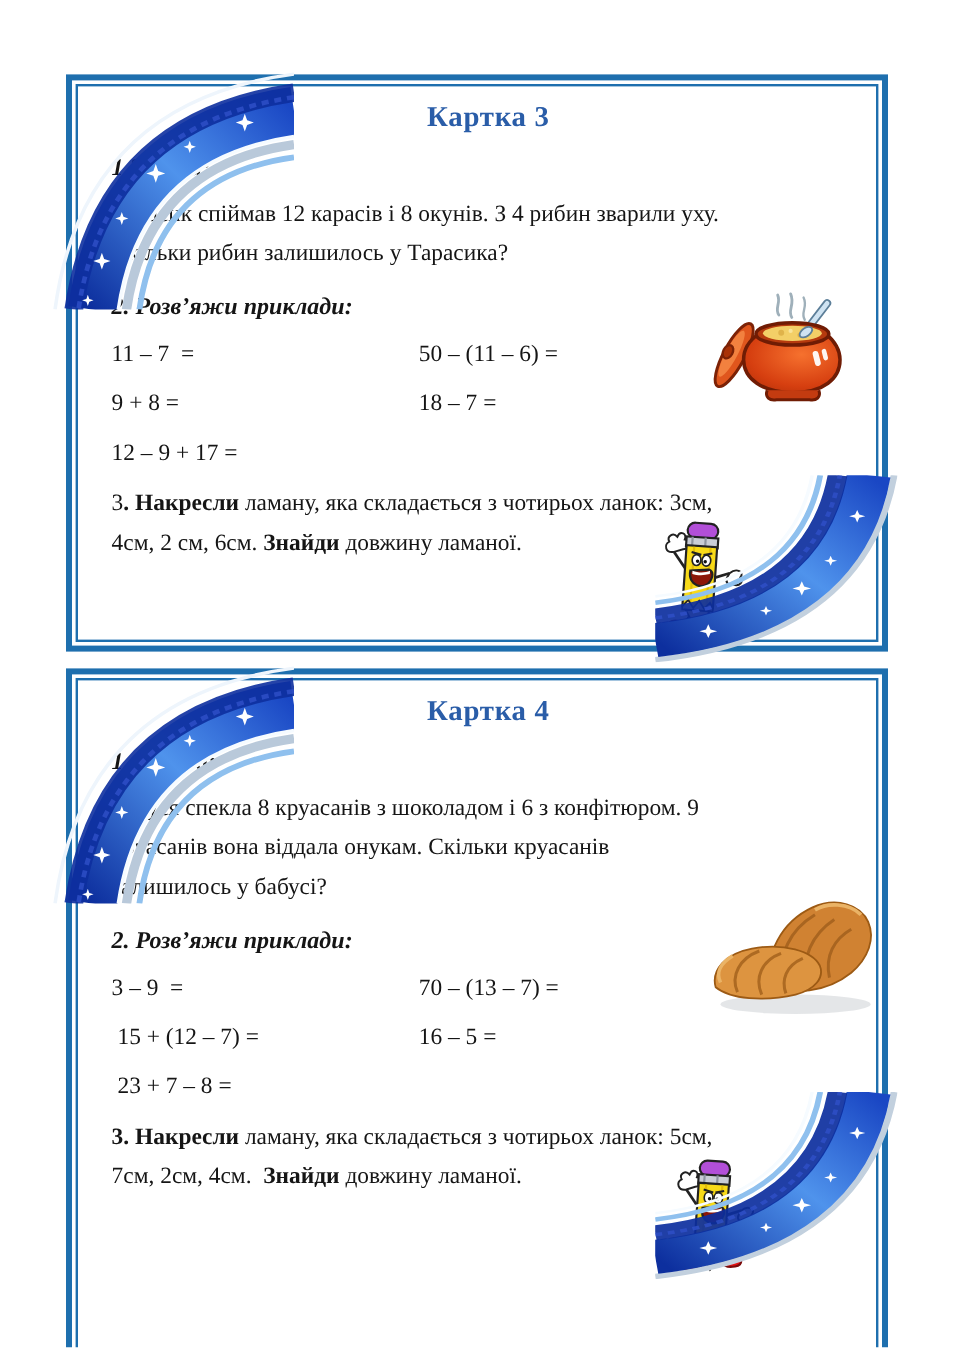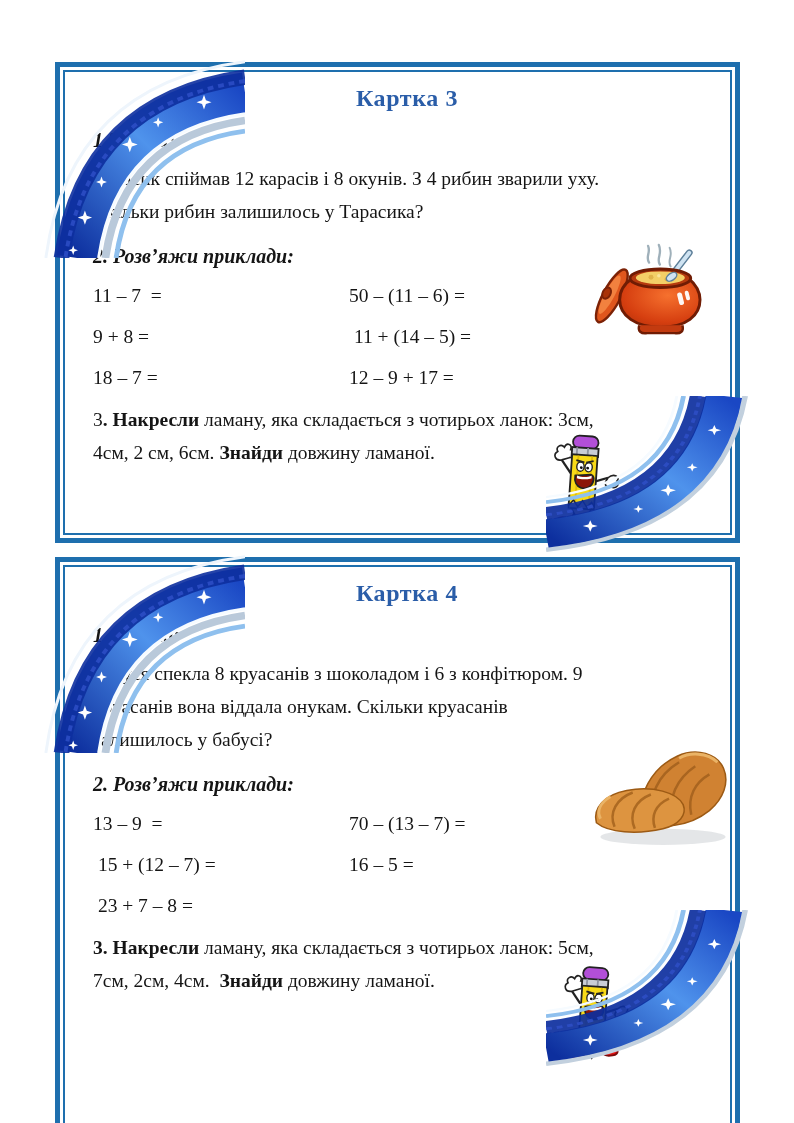--- a/index.html
+++ b/index.html
@@ -196,21 +196,20 @@
     <div class="content">
       <h2 class="card-title">Картка 3</h2>
       <p class="tlabel">1.Задача:</p>
       <p class="body">Тарасик спіймав 12 карасів і 8 окунів. З 4 рибин зварили уху.
 Скільки рибин залишилось у Тарасика?</p>
       <p class="tlabel">2. Розв’яжи приклади:</p>
       <div class="examples">
         <span>11 – 7  =</span>
         <span>50 – (11 – 6) =</span>
         <span>9 + 8 =</span>
-        <span> 11 + (14 – 5) =</span>
         <span>18 – 7 =</span>
         <span>12 – 9 + 17 =</span>
       </div>
       <p class="body task3"><span>3</span><b>. Накресли</b><span> ламану, яка складається з чотирьох ланок: 3см,
 4см, 2 см, 6см. </span><b>Знайди</b><span> довжину ламаної.</span></p>
     </div>
     <svg class="illustration pot-pos" viewBox="0 0 130 100">
         <use href="#g-pot"></use>
       </svg>
     <svg class="illustration pencil-pos-1" viewBox="0 0 90 120">
@@ -221,21 +220,21 @@
   <section class="card card-2">
     <div class="inner-frame"></div>
     <div class="content">
       <h2 class="card-title">Картка 4</h2>
       <p class="tlabel">1. Задача:</p>
       <p class="body">Бабуся спекла 8 круасанів з шоколадом і 6 з конфітюром. 9
 круасанів вона віддала онукам. Скільки круасанів
 залишилось у бабусі?</p>
       <p class="tlabel">2. Розв’яжи приклади:</p>
       <div class="examples">
-        <span>13 – 9  =</span>
+        <span>3 – 9  =</span>
         <span>70 – (13 – 7) =</span>
         <span> 15 + (12 – 7) =</span>
         <span>16 – 5 =</span>
         <span> 23 + 7 – 8 =</span>
       </div>
       <p class="body task3"><span></span><b>3. Накресли</b><span> ламану, яка складається з чотирьох ланок: 5см,
 7см, 2см, 4см.  </span><b>Знайди</b><span> довжину ламаної.</span></p>
     </div>
     <svg class="illustration croissants-pos" viewBox="0 0 160 115">
         <use href="#g-croissants"></use>

